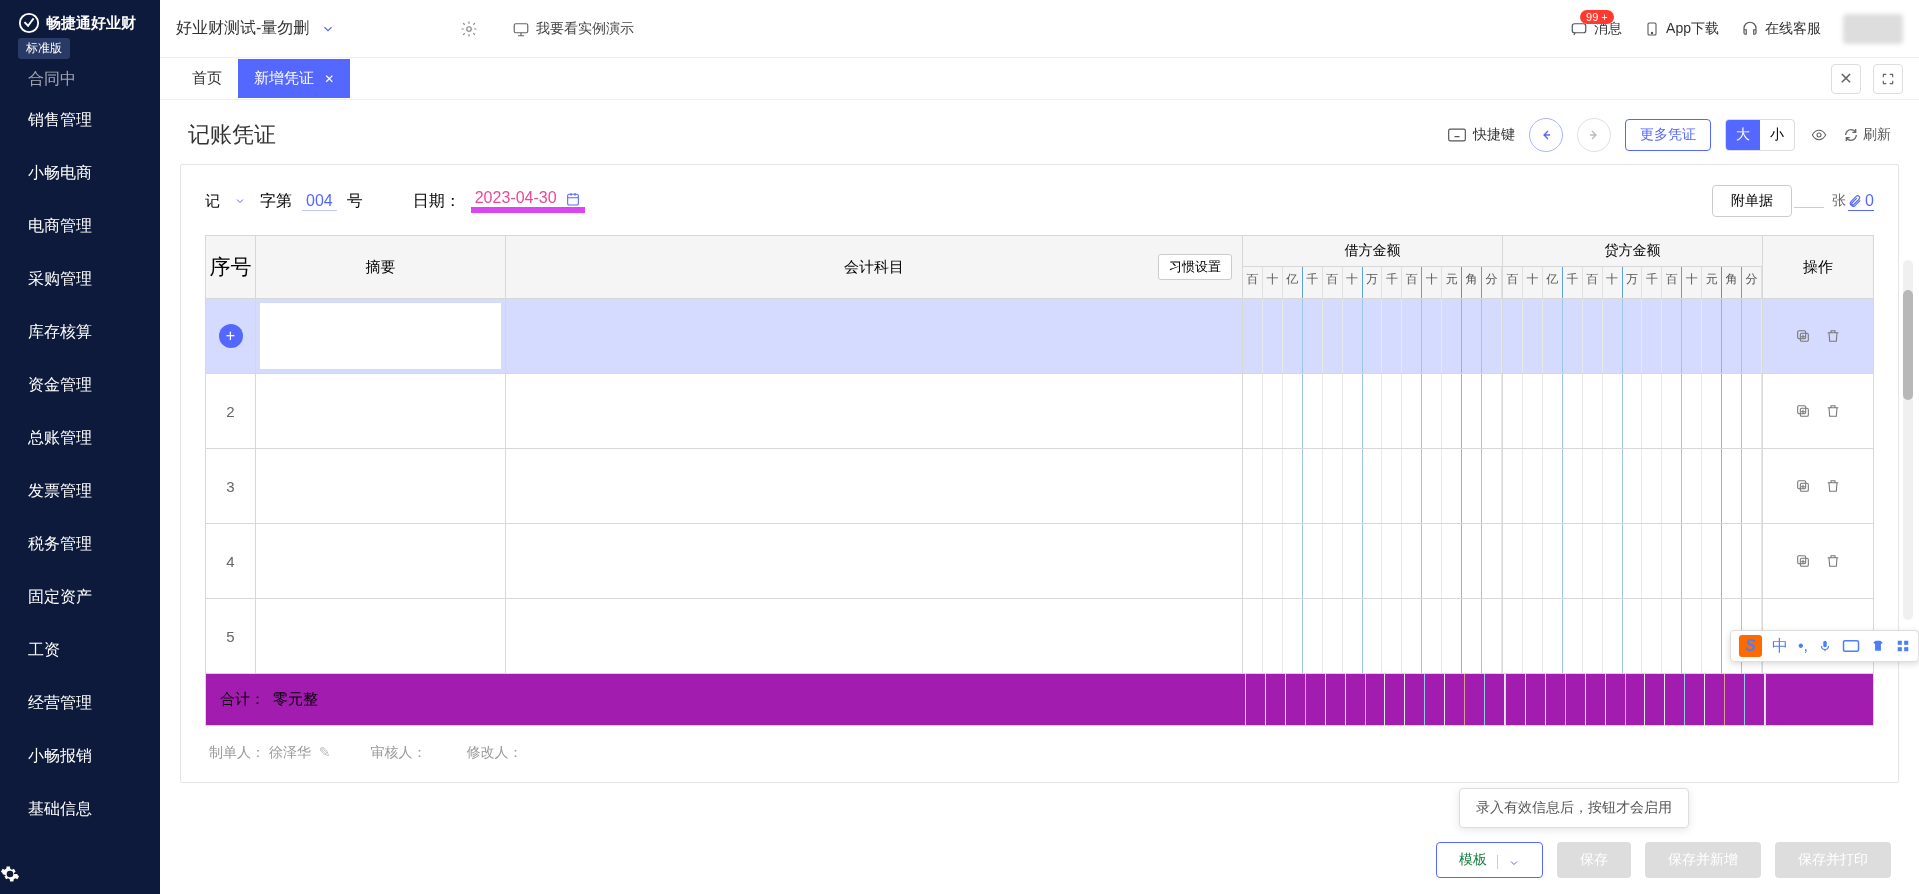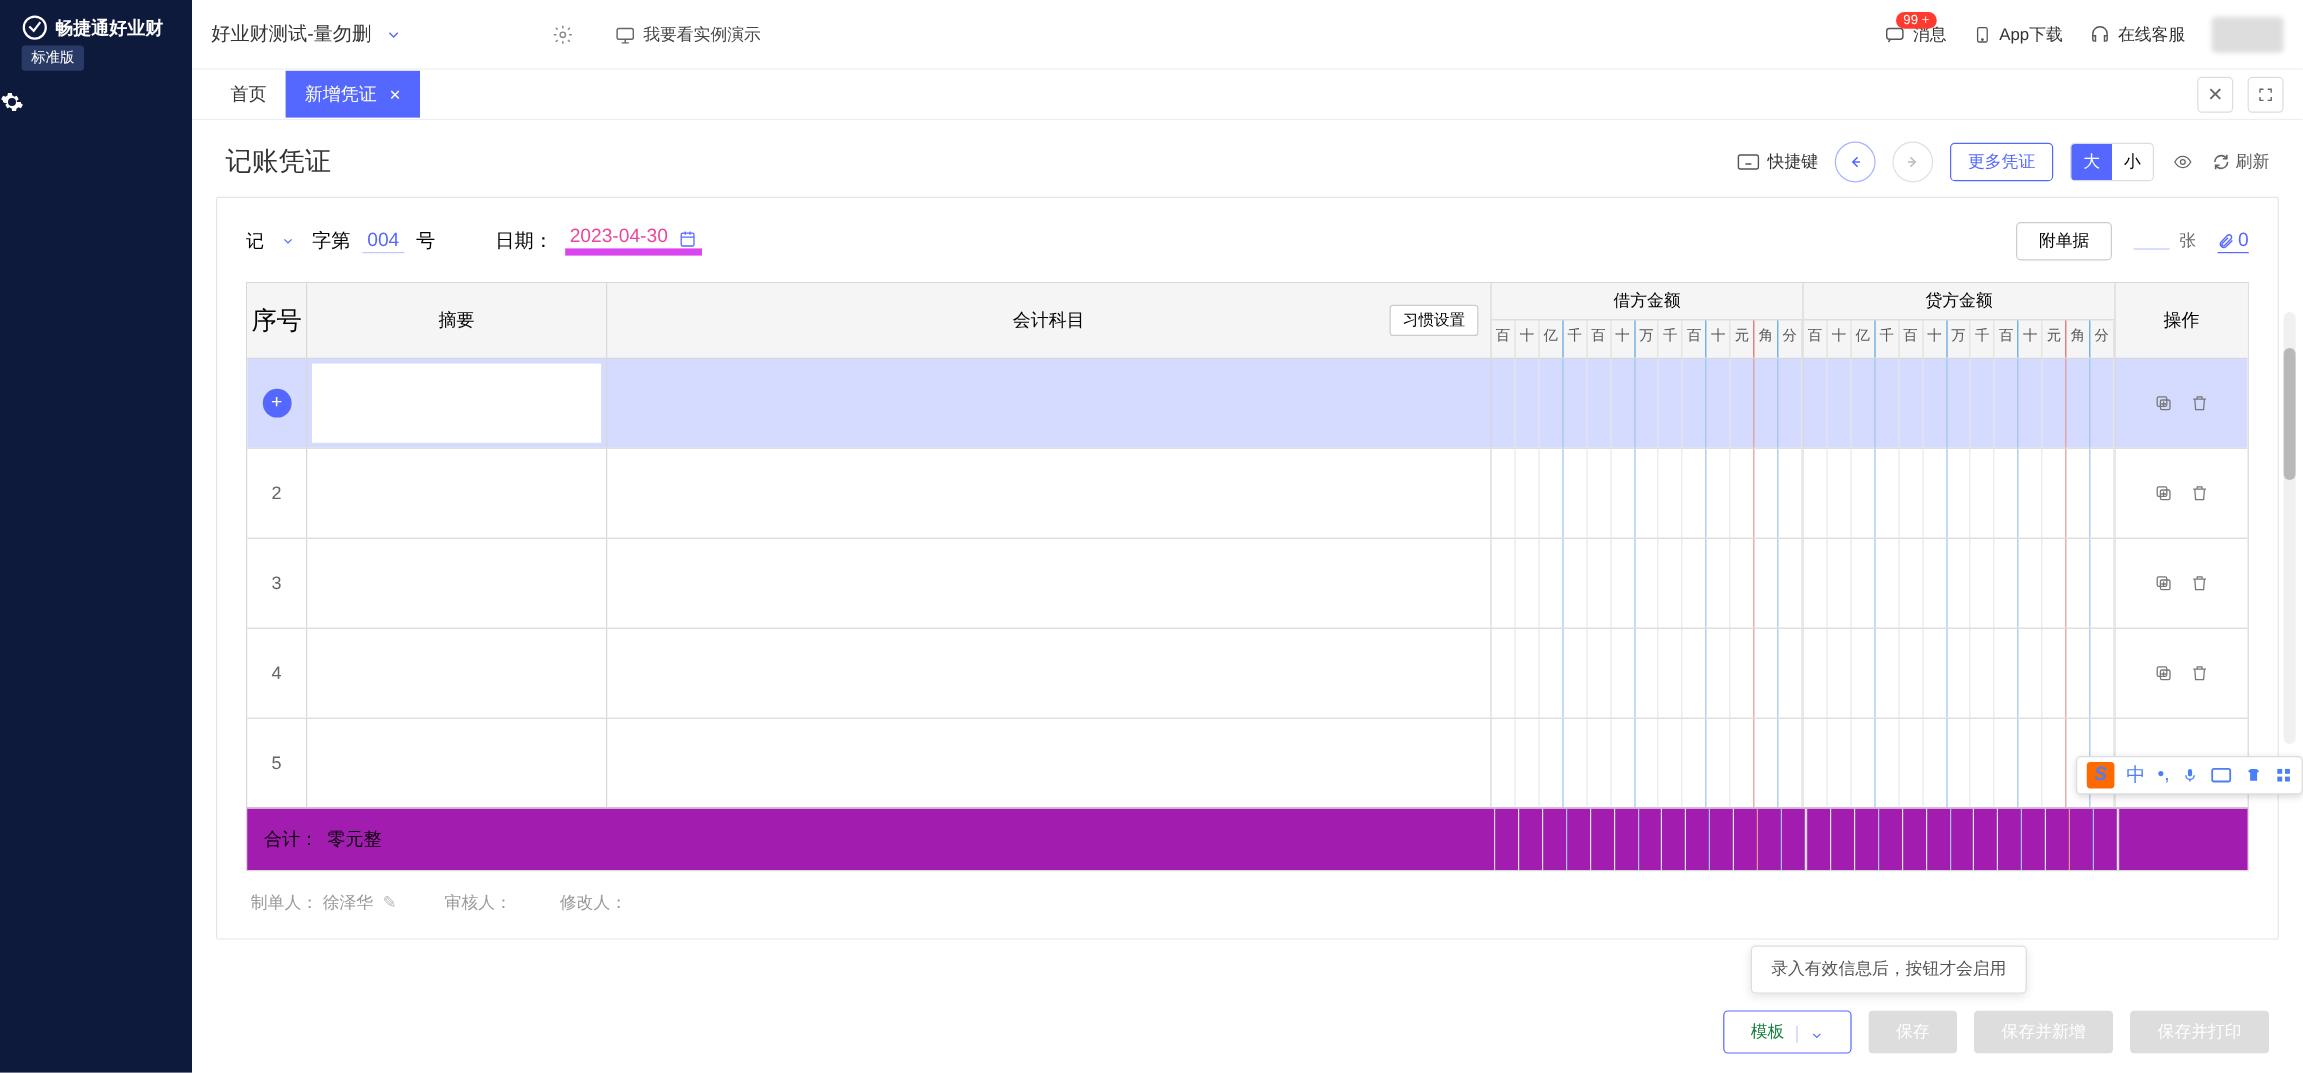--- a/index.html
+++ b/index.html
@@ -53,21 +53,21 @@
 .eyebtn, .refreshbtn { cursor: pointer; color: #555; display: flex; align-items: center; gap: 4px; font-size: 14px; }
 
 
 .card { margin: 0 20px; border: 1px solid #e5e5e5; border-radius: 2px; padding: 20px 24px; }
 .voucher-top { display: flex; align-items: center; gap: 10px; margin-bottom: 18px; }
 .v-word { font-size: 15px; }
 .v-drop { color: #5468ff; margin: 0 4px; }
 .v-num { color: #5468ff; border-bottom: 1px solid #c0c8ff; padding: 0 4px; }
 .v-sep { width: 30px; }
 .v-date { color: #ec4899; border-bottom: 6px solid #d946ef; padding: 0 4px; display: flex; align-items: flex-end; gap: 8px; }
-.v-right { margin-left: auto; display: flex; align-items: center; gap: 18px; }
+.v-right { margin-left: auto; display: flex; align-items: center; gap: 2px; }
 .attach-btn { border: 1px solid #ccc; padding: 6px 18px; border-radius: 4px; cursor: pointer; font-size: 14px; }
 .sheets { display: flex; align-items: center; gap: 8px; color: #666; font-size: 14px; }
 .sheets .blank { display: inline-block; width: 30px; border-bottom: 1px solid #c0c8ff; height: 14px; }
 .clip { color: #5468ff; display: flex; align-items: center; gap: 3px; border-bottom: 1px solid #5468ff; cursor: pointer; }
 
 
 .vtable { border: 1px solid #d8d8d8; }
 .th-row1 { display: flex; background: #f5f5f5; }
 .th-seq { width: 50px; border-right: 1px solid #d8d8d8; display: flex; align-items: center; justify-content: center; font-size: 21px; }
 .th-summary { width: 250px; border-right: 1px solid #d8d8d8; display: flex; align-items: center; justify-content: center; font-size: 15px; }
@@ -133,20 +133,37 @@
 
 <div class="sidebar">
   <div class="logo-area">
     <svg class="logo-icon" viewBox="0 0 24 24">
         <circle cx="12" cy="12" r="10" fill="none" stroke="#fff" stroke-width="2"></circle>
         <path d="M7 11 l4 4 l6 -8" fill="none" stroke="#fff" stroke-width="2"></path>
       </svg>
     <span class="logo-text">畅捷通好业财</span>
   </div>
   <div class="version-tag">标准版</div>
+  <div class="nav">
+    <div class="nav-item" style="padding-top:4px;padding-bottom:4px;opacity:.6">合同中</div>
+    <div class="nav-item">销售管理</div>
+    <div class="nav-item">小畅电商</div>
+    <div class="nav-item">电商管理</div>
+    <div class="nav-item">采购管理</div>
+    <div class="nav-item">库存核算</div>
+    <div class="nav-item">资金管理</div>
+    <div class="nav-item">总账管理</div>
+    <div class="nav-item">发票管理</div>
+    <div class="nav-item">税务管理</div>
+    <div class="nav-item">固定资产</div>
+    <div class="nav-item">工资</div>
+    <div class="nav-item">经营管理</div>
+    <div class="nav-item">小畅报销</div>
+    <div class="nav-item">基础信息</div>
+  </div>
   <div class="gear-bottom">
     <svg width="20" height="20" viewBox="0 0 24 24" fill="#fff">
         <path d="M12 8a4 4 0 100 8 4 4 0 000-8zm9 4a7 7 0 01-.1 1.2l2 1.6-2 3.4-2.4-1a7 7 0 01-2 1.2l-.4 2.6h-4l-.4-2.6a7 7 0 01-2-1.2l-2.4 1-2-3.4 2-1.6A7 7 0 013 12a7 7 0 01.1-1.2l-2-1.6 2-3.4 2.4 1a7 7 0 012-1.2L7.9 3h4l.4 2.6a7 7 0 012 1.2l2.4-1 2 3.4-2 1.6c.1.4.1.8.1 1.2z"></path>
       </svg>
   </div>
 </div>
 
 <div class="main">
 
   <div class="topbar">

